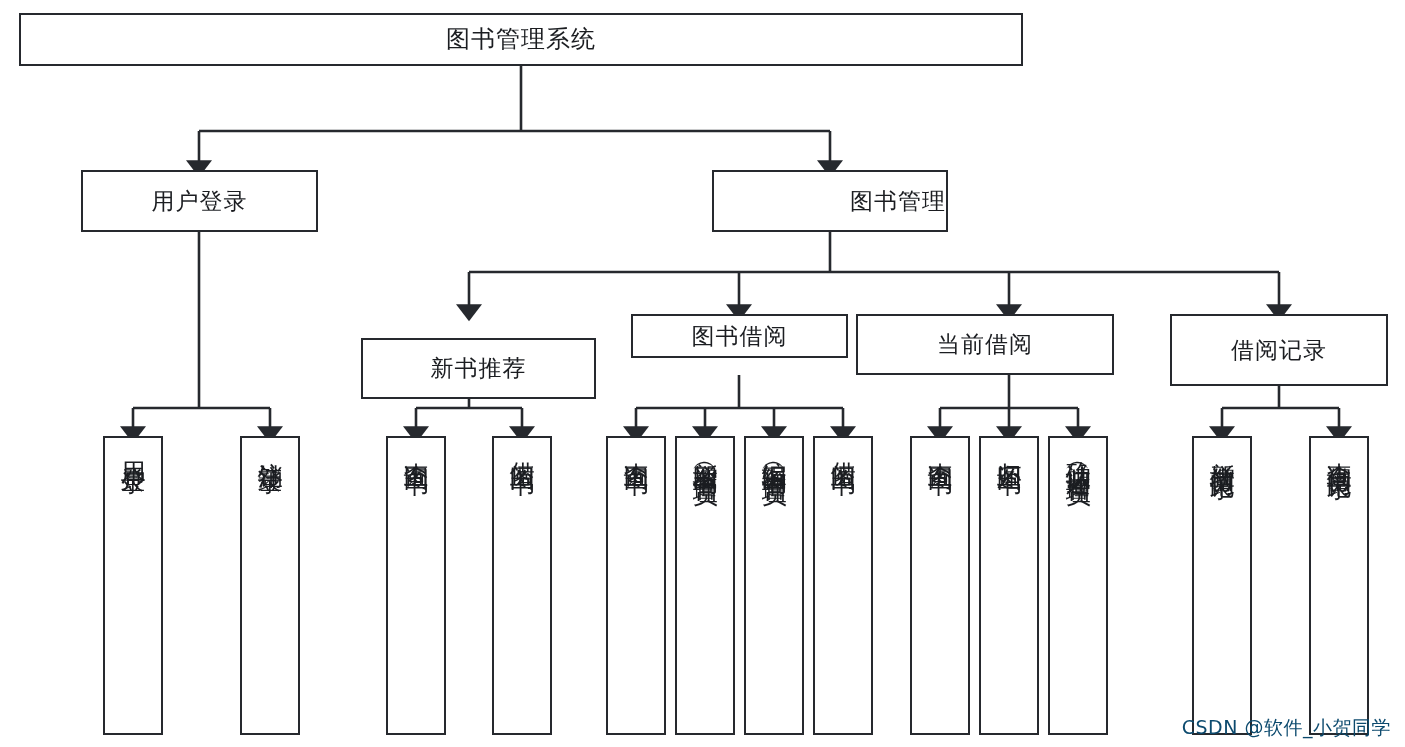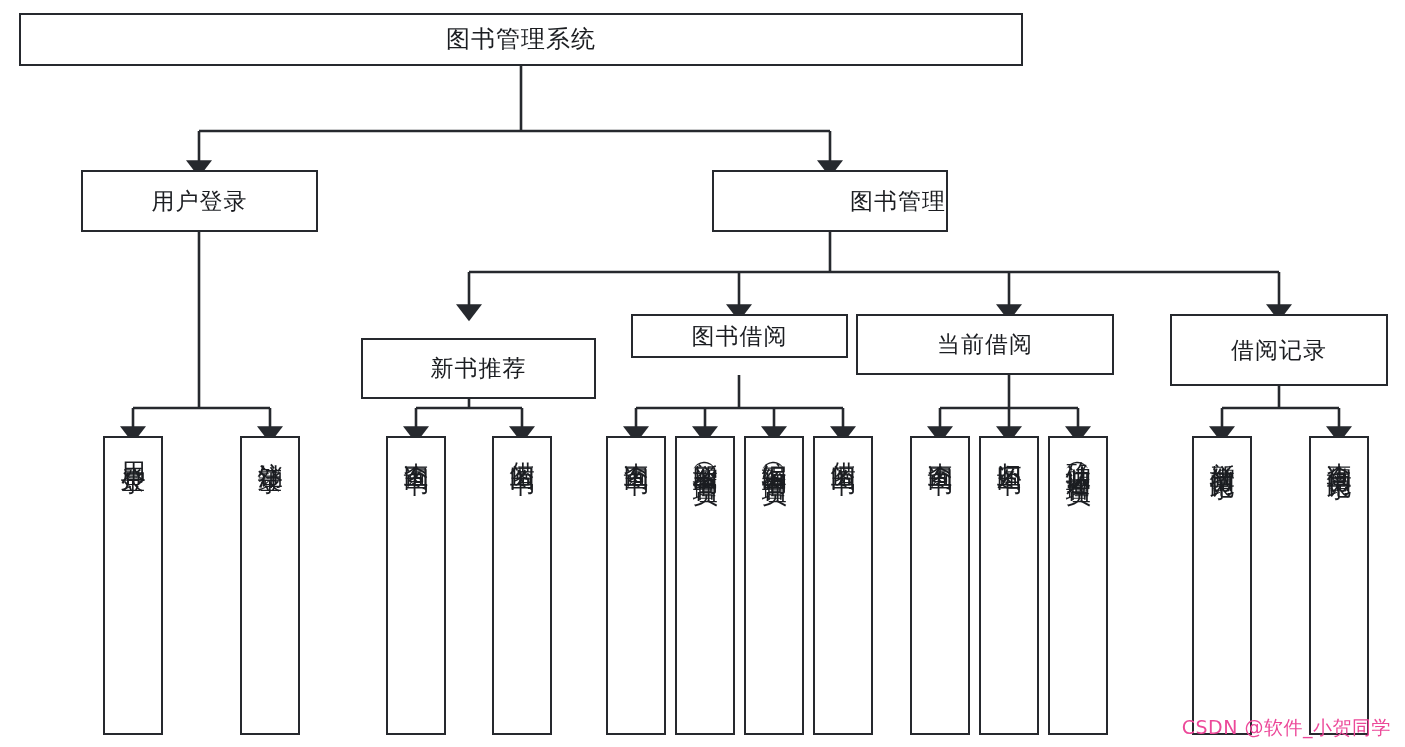--- a/index.html
+++ b/index.html
@@ -57,21 +57,21 @@
   }
   .node.level-root .node-label { font-size: 24px; }
   .node.level-2 .node-label { font-size: 23px; }
   .node.level-3 .node-label { font-size: 23px; }
 
   #watermark {
     position: absolute;
     right: 14px;
     bottom: 6px;
     font-size: 19px;
-    color: #ec4899;
+    color: #0c4a6e;
     letter-spacing: 0.5px;
     white-space: nowrap;
     user-select: none;
   }
 </style>
 </head>
 <body>
 
 <div id="diagram-root">
 

